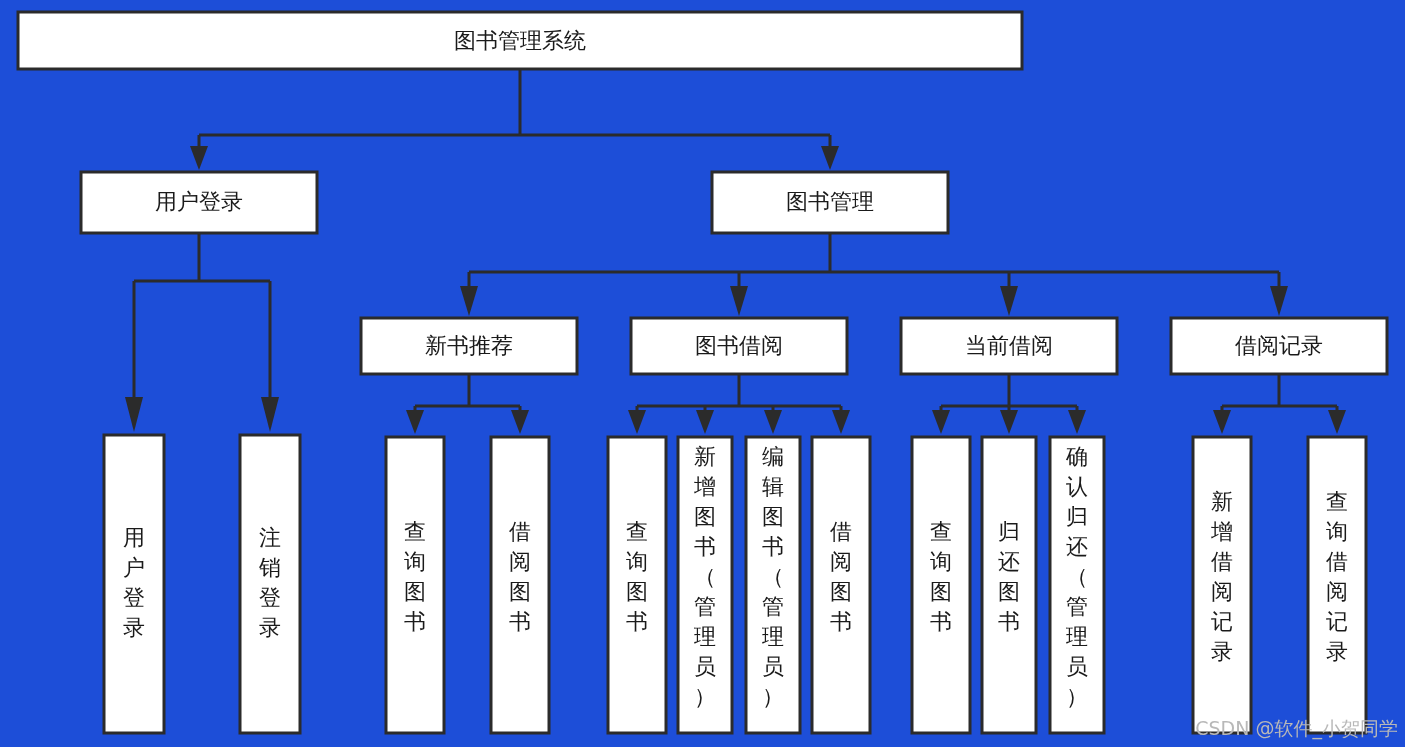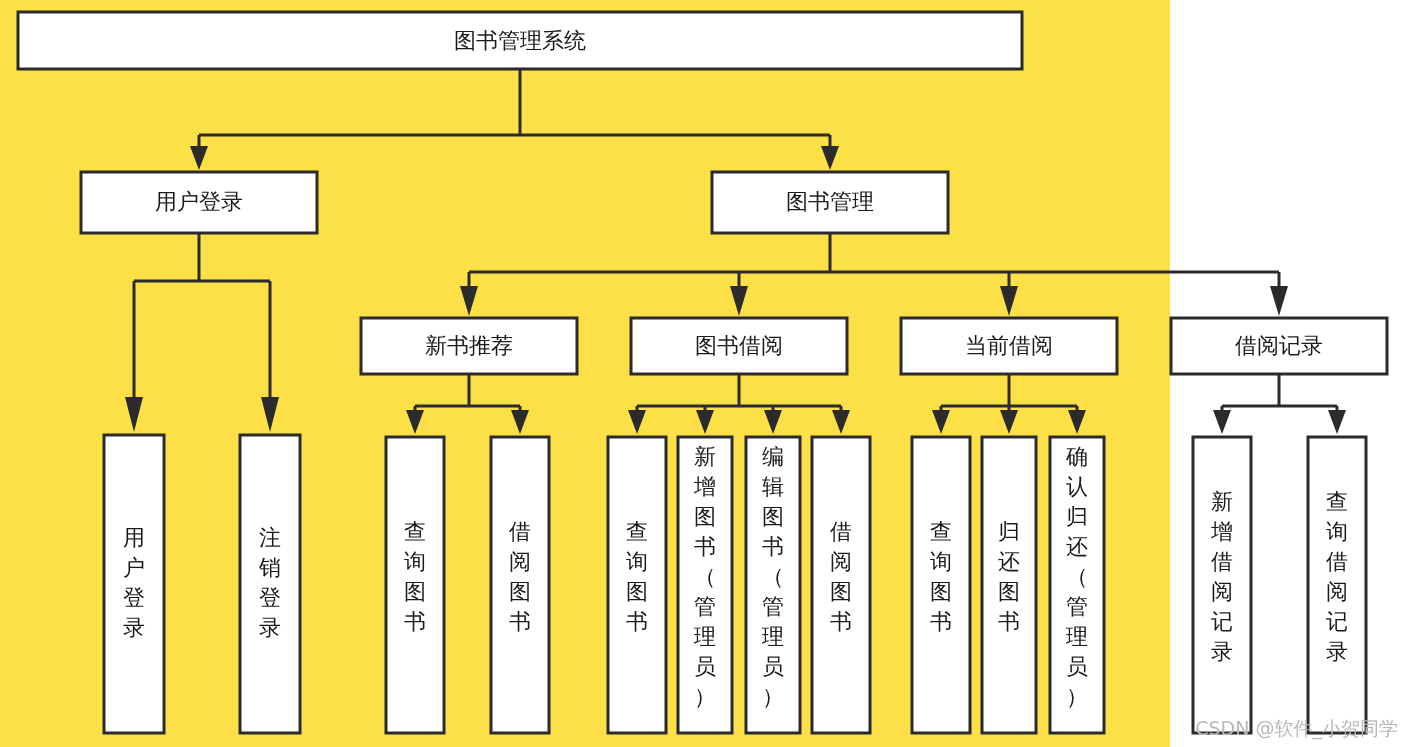--- a/index.html
+++ b/index.html
@@ -9,23 +9,23 @@
     background: #ffffff;
   }
   body {
     width: 1405px;
     height: 747px;
     font-family: "DejaVu Sans", "Liberation Sans", sans-serif;
     overflow: hidden;
   }
   #diagram-root {
     position: relative;
-    width: 1170px;
+    width: 1405px;
     height: 747px;
-    background: #fde047;
+    background: #1d4ed8;
   }
   svg#flowchart {
     display: block;
     width: 1405px;
     height: 747px;
   }
   .node-box {
     fill: #ffffff;
     stroke: #2b2b2b;
     stroke-width: 3;

